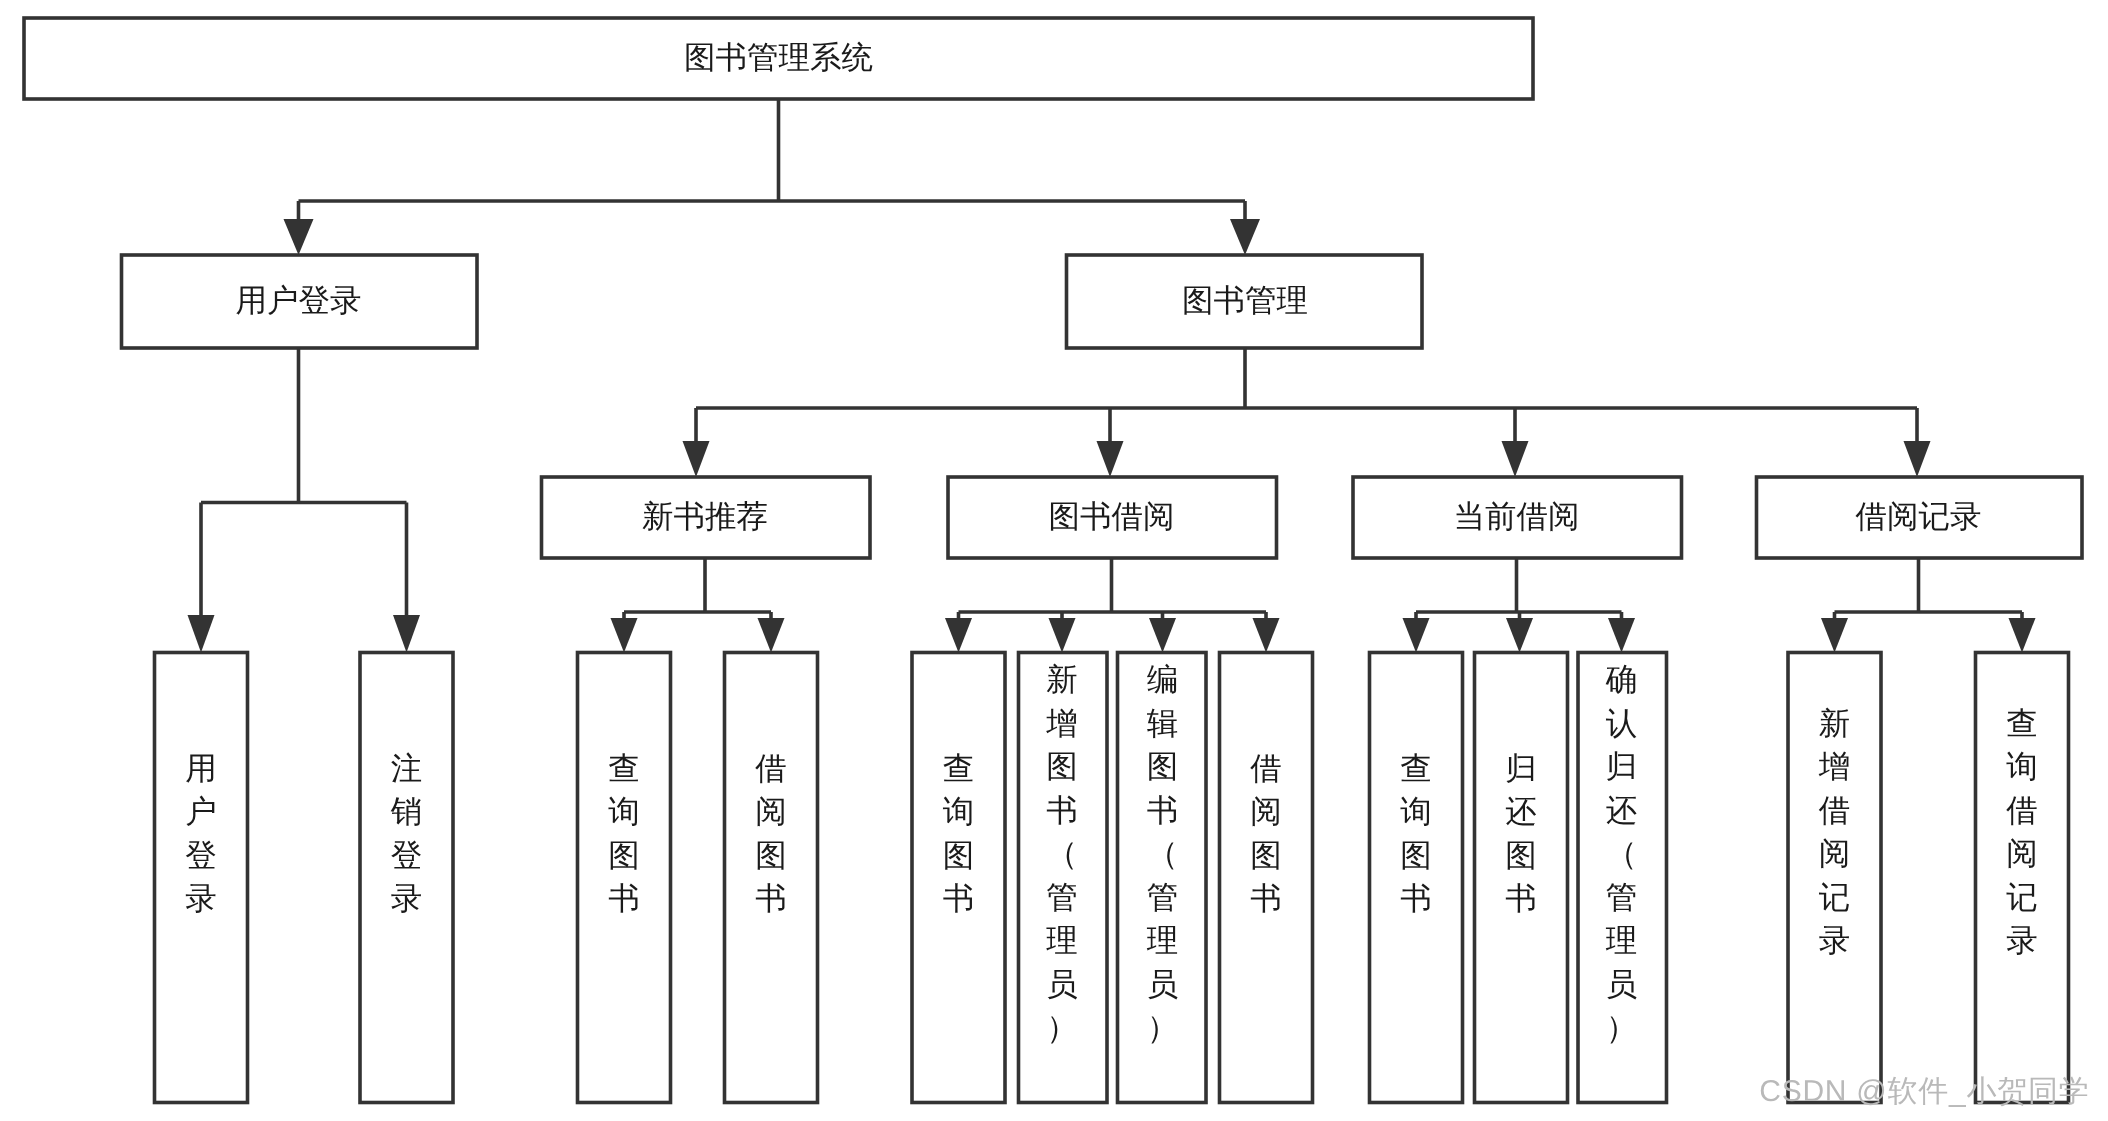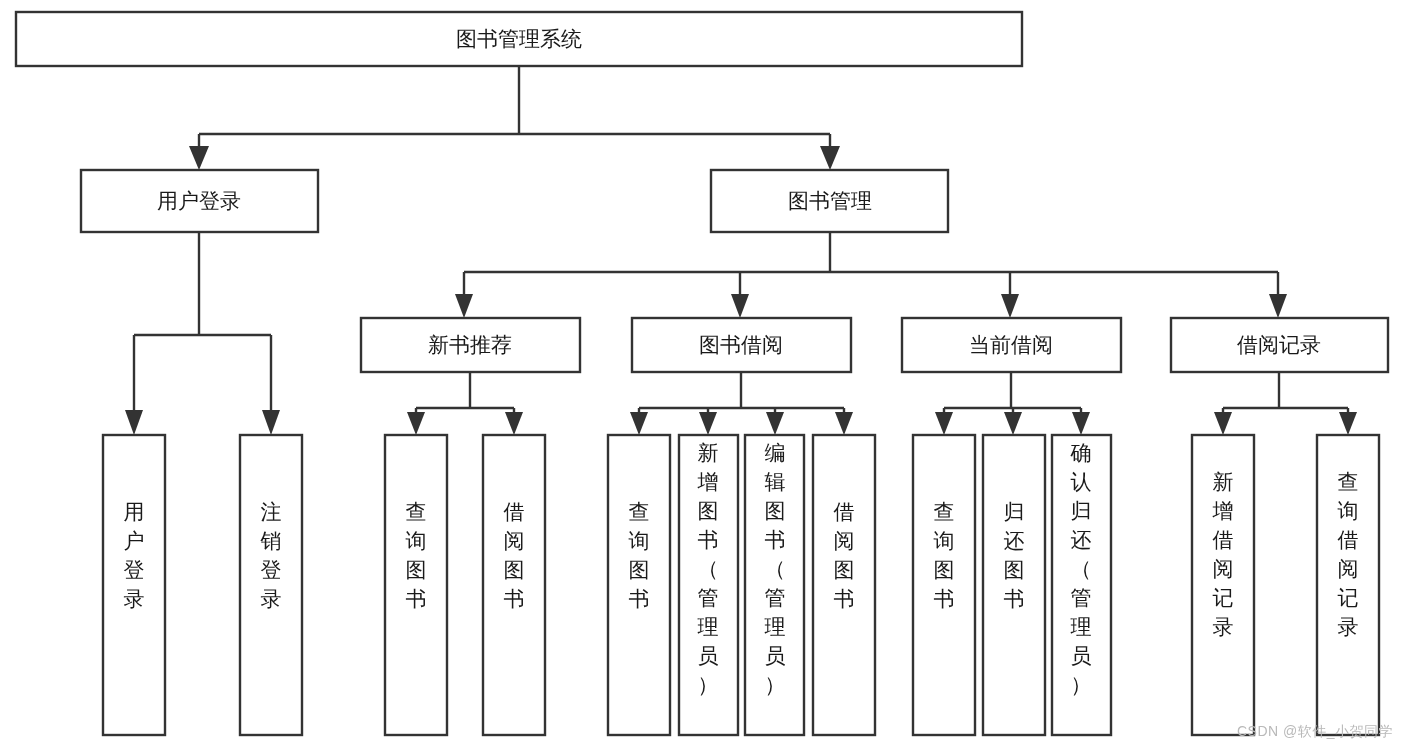--- a/index.html
+++ b/index.html
@@ -53,21 +53,21 @@
     font-family: "Liberation Sans", "DejaVu Sans", sans-serif;
     font-size: 21px;
     fill: #1a1a1a;
     text-anchor: middle;
   }
   .watermark {
     position: absolute;
     right: 12px;
     bottom: 6px;
     font-family: "Liberation Sans", "DejaVu Sans", sans-serif;
-    font-size: 14px;
+    font-size: 20px;
     color: #b9b9b9;
     white-space: nowrap;
     letter-spacing: 0.5px;
     pointer-events: none;
   }
 </style>
 </head>
 <body>
 
 <div id="diagram-root">

